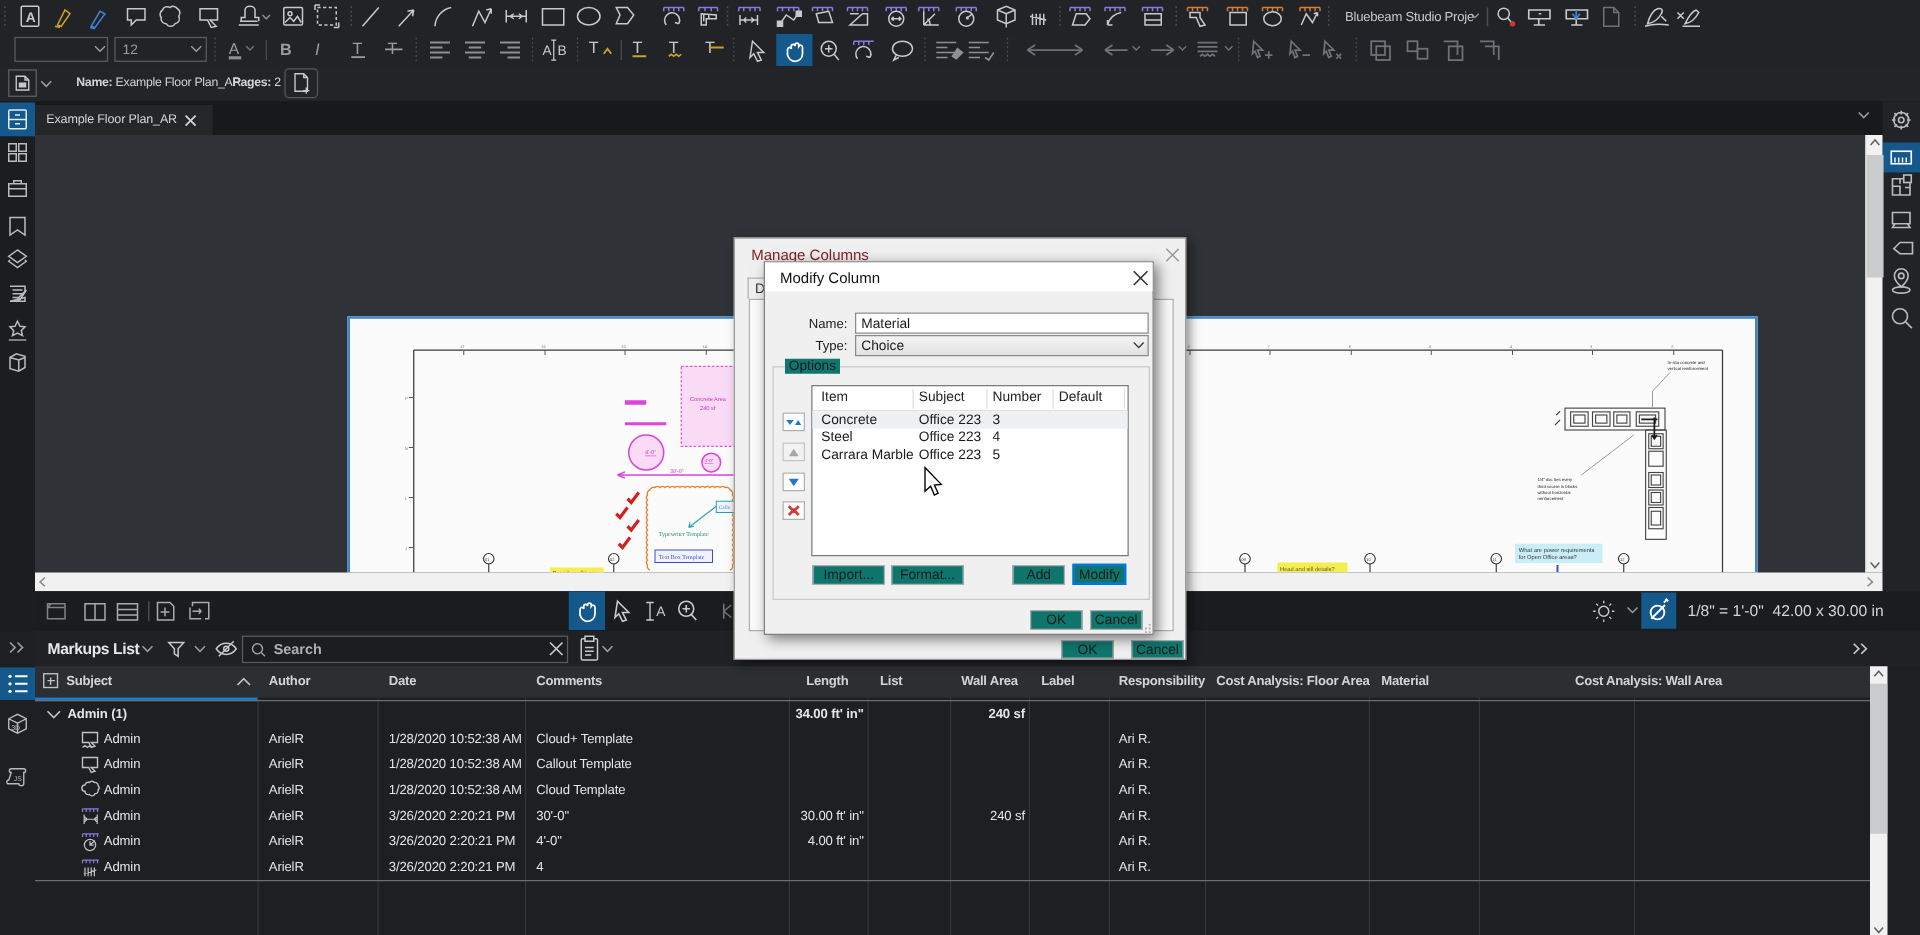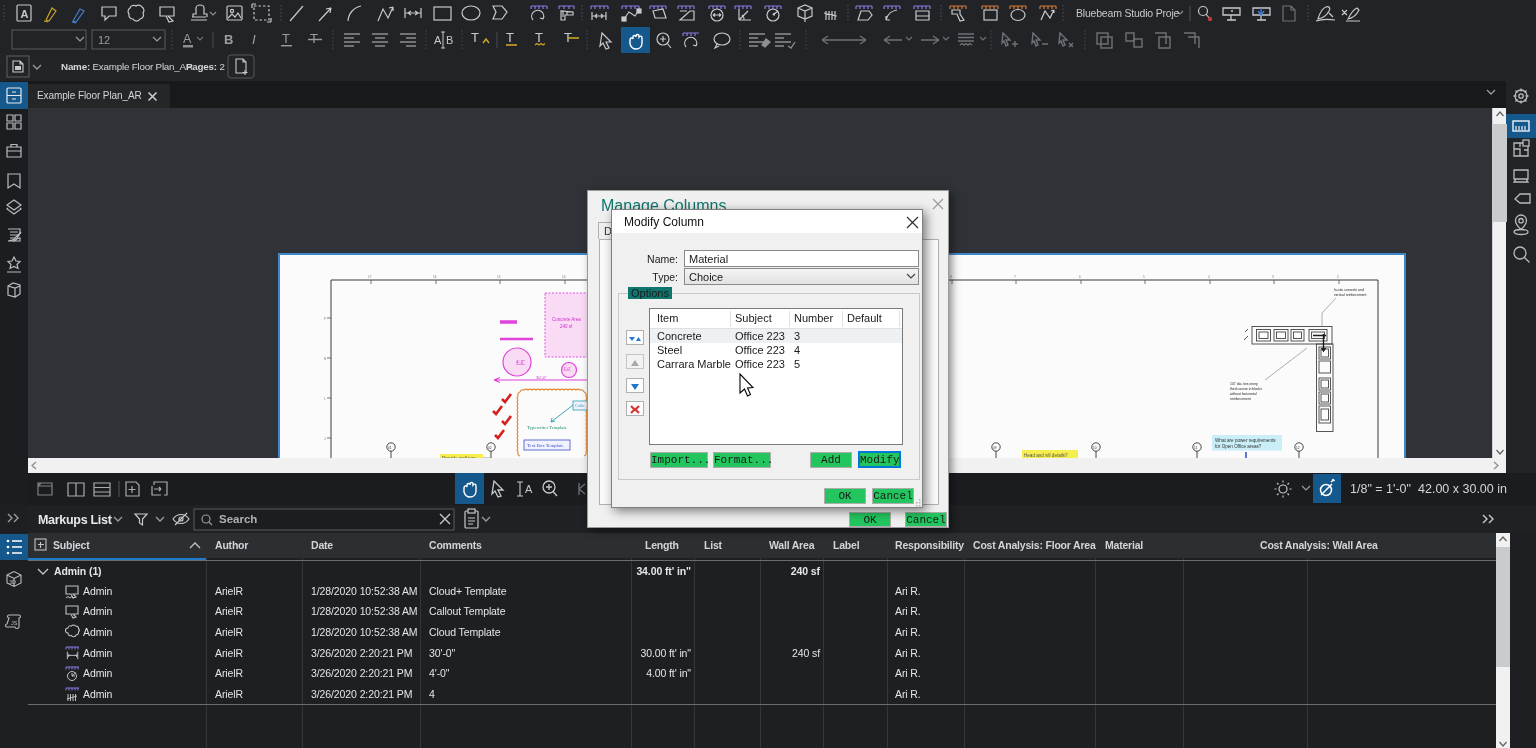--- a/index.html
+++ b/index.html
@@ -30,21 +30,21 @@
 #mkstrip{left:0;top:505px;width:28px;height:243px;background:#1e1f22;}
 #thead{left:0;top:0;width:1468px;height:25px;background:#2c2f32;}
 .th{position:absolute;top:0;height:25px;line-height:25px;color:#d2d5d7;font-size:10.5px;font-weight:bold;letter-spacing:-0.2px;}
 .row{position:absolute;left:0;width:1468px;height:20.7px;}
 .cell{position:absolute;top:0;height:20.7px;line-height:20.7px;color:#e3e5e7;font-size:10.5px;letter-spacing:-0.1px;white-space:nowrap;}
 .colline{position:absolute;top:25px;width:1px;height:190px;background:#33363a;}
 .groupline{position:absolute;left:0;width:1468px;height:1px;background:#6a6d70;}
 
 #dlg1{left:587px;top:190px;width:362px;height:338px;background:#f0f0f0;border:1px solid #9a9a9a;box-shadow:3px 3px 8px rgba(0,0,0,.45);}
 #dlg2{left:611px;top:209px;width:312px;height:299px;background:#f0f0f0;border:1px solid #808080;box-shadow:3px 3px 10px rgba(0,0,0,.5);}
-.winbtn{position:absolute;background:#22c55e;border:1px solid #adadad;font-size:11px;color:#1a1a1a;text-align:center;font-family:Liberation Mono, monospace;}
+.winbtn{position:absolute;background:#0f766e;border:1px solid #adadad;font-size:11px;color:#1a1a1a;text-align:center;font-family:Liberation Sans, sans-serif;}
 .dlgtxt{position:absolute;font-size:11px;color:#1a1a1a;white-space:nowrap;}
 </style>
 </head>
 <body>
 <div id="root">
   <div class="abs" id="tb1">
   <svg width="1536" height="27" style="position:absolute;left:0;top:0">
   <g stroke="#c7cacd" fill="none" stroke-width="1.2">
     <line x1="4" y1="5" x2="4" y2="22" stroke="#4a4c4f" stroke-dasharray="1.5,2"></line>
     <rect x="17" y="5" width="14" height="16" rx="1"></rect>
@@ -628,21 +628,21 @@
     <div class="groupline" style="top:171.2px"></div>
   </div>
   <div class="abs" id="tvscroll" style="left:1496px;top:533px;width:14px;height:215px;background:#f1f1f2">
     <svg width="14" height="215" style="position:absolute;left:0;top:0">
       <path d="M3.5,8 l3.5,-4 l3.5,4" stroke="#606060" fill="none" stroke-width="1.2"></path>
       <rect x="0" y="14" width="14" height="120" fill="#c9cbcd"></rect>
       <path d="M3.5,209 l3.5,4 l3.5,-4" stroke="#606060" fill="none" stroke-width="1.2"></path>
     </svg>
   </div>
   <div class="abs" id="dlg1">
-    <span class="dlgtxt" style="left:13px;top:6px;font-size:16px;color:#0f766e">Manage Columns</span>
+    <span class="dlgtxt" style="left:13px;top:6px;font-size:12px;color:#7f1d1d">Manage Columns</span>
     <svg width="12" height="12" style="position:absolute;left:344px;top:7px">
         <path d="M1,1 l10,10 M11,1 l-10,10" stroke="#9a9a9a" stroke-width="1.2"></path>
       </svg>
     <div class="abs" style="left:10px;top:31px;width:38px;height:17px;background:#f0f0f0;border:1px solid #b0b0b0;border-bottom:none"></div>
     <span class="dlgtxt" style="left:16px;top:34px;color:#333">Dis</span>
     <div class="abs" style="left:11px;top:48px;width:340px;height:266px;background:#fafafa;border:1px solid #b0b0b0"></div>
     <div class="winbtn" style="left:261px;top:321px;width:42px;height:15px;line-height:14px;">OK</div>
     <div class="winbtn" style="left:317px;top:321px;width:42px;height:15px;line-height:14px;">Cancel</div>
   </div>
   <div class="abs" id="dlg2">

